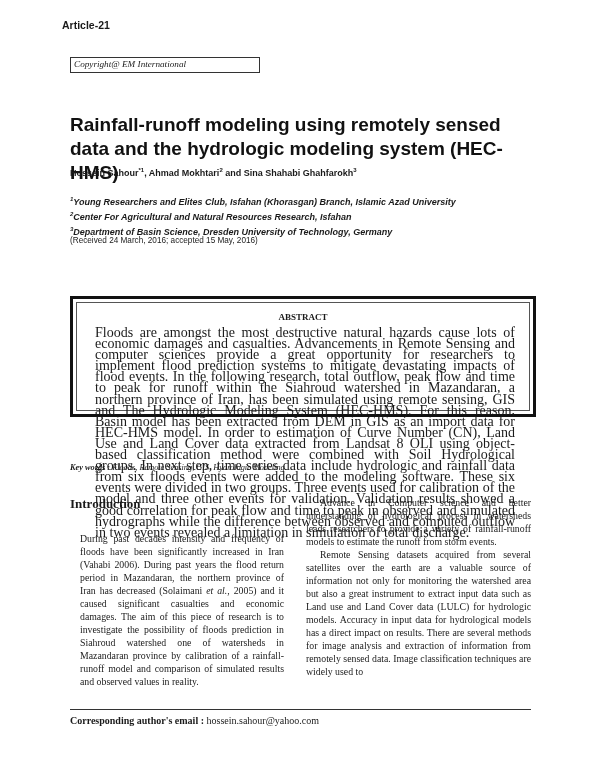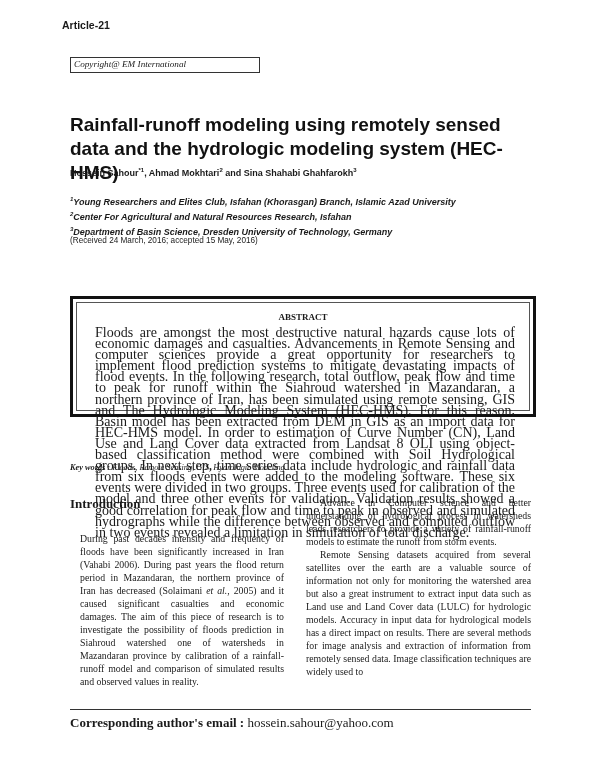--- a/index.html
+++ b/index.html
@@ -33,21 +33,21 @@
     .keywords b { font-weight: bold; }
 
     .intro-heading { position: absolute; left: 70px; top: 496px; font-size: 13px; font-weight: bold; }
 
     .col-left { position: absolute; left: 70px; top: 522px; width: 224px; font-size: 9.8px; line-height: 13px; text-align: justify; }
     .col-right { position: absolute; left: 306px; top: 496px; width: 225px; font-size: 9.8px; line-height: 13px; text-align: justify; }
     .col-right p { margin: 0; text-indent: 14px; }
     .col-left p { margin: 10px; }
 
     .footnote-rule { position: absolute; left: 70px; top: 709px; width: 461px; height: 1px; background: #333; }
-    .footnote { position: absolute; left: 70px; top: 715px; font-size: 13px; }
+    .footnote { position: absolute; left: 70px; top: 715px; font-size: 10px; }
     .footnote b { font-weight: bold; }
   </style>
 </head>
 <body>
 
 <div class="article-label sans">Article-21</div>
 
 <div class="journal-box serif">
   <div>Copyright@ EM International</div>
 </div>

